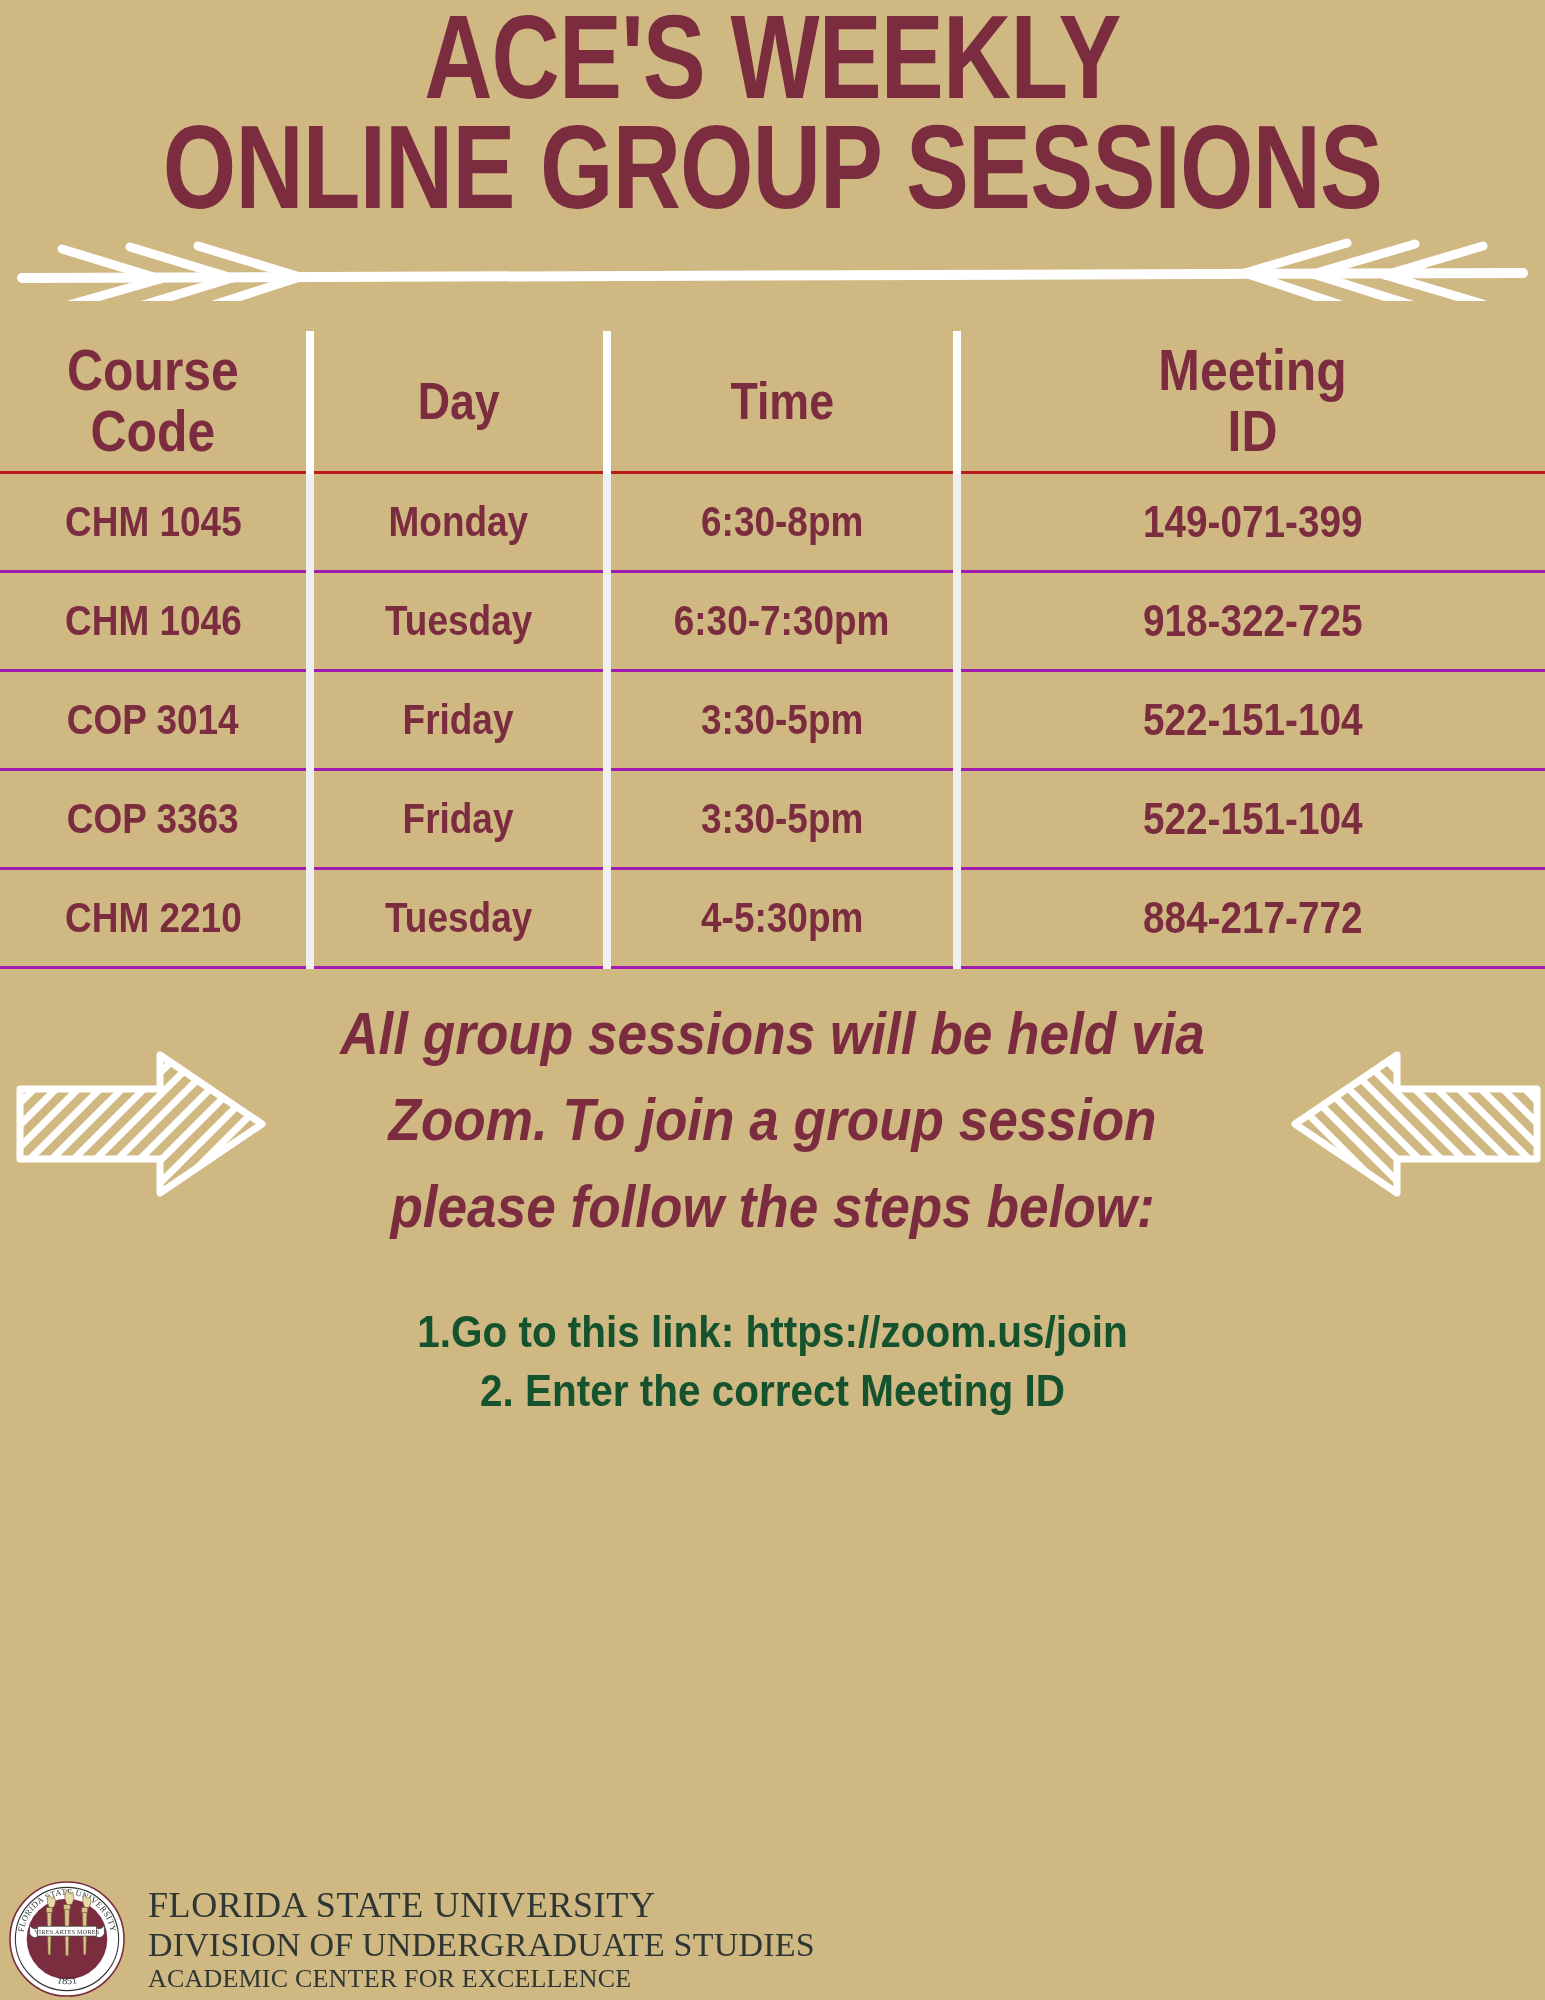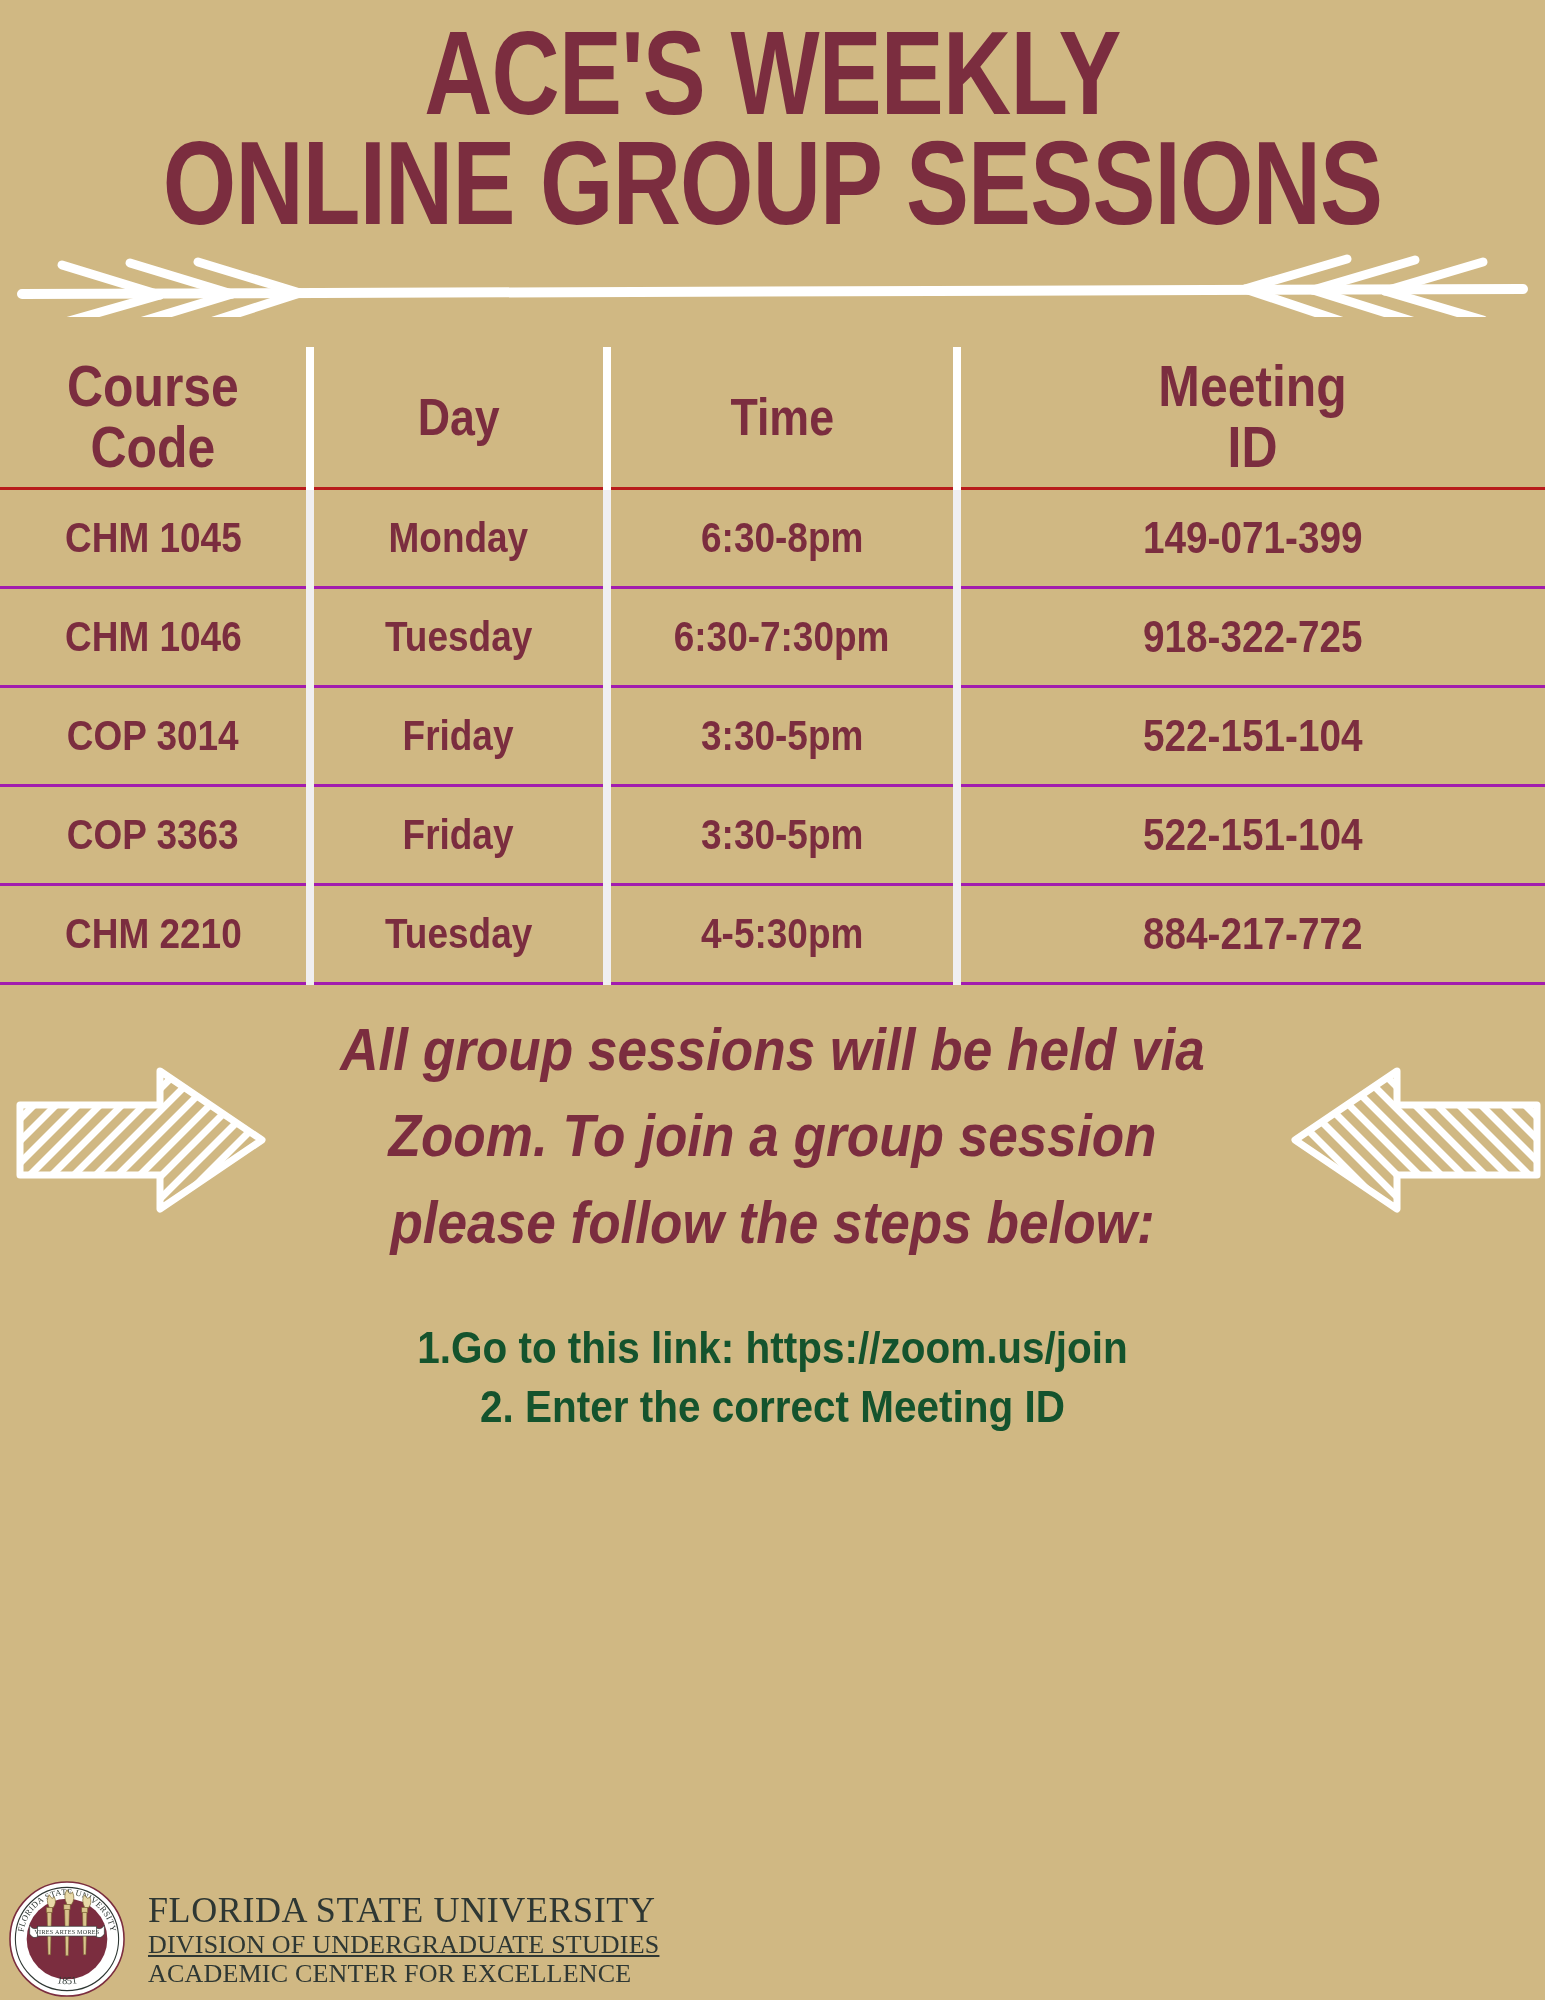--- a/index.html
+++ b/index.html
@@ -11,21 +11,20 @@
     height: 2000px;
     background: #d0b883;
     font-family: "Liberation Sans", sans-serif;
     overflow: hidden;
     position: relative;
   }
 
   
   .title-block {
     text-align: center;
-    padding-top: 16px;
   }
   .title-line {
     color: #7b2d3f;
     font-family: "Liberation Sans", sans-serif;
     font-weight: bold;
     letter-spacing: -1px;
     line-height: 0.98;
     transform: scaleX(0.80);
     transform-origin: center center;
     white-space: nowrap;
@@ -153,21 +152,21 @@
     height: 122px;
   }
   .seal { width: 118px; height: 118px; flex: 0 0 118px; }
   .footer-text {
     margin-left: 22px;
     color: #2e3733;
     font-family: "Liberation Serif", serif;
     line-height: 1.12;
   }
   .f-line-1 { font-size: 36px; letter-spacing: 0.6px; }
-  .f-line-2 { font-size: 26px; letter-spacing: 0.2px; text-decoration: underline; }
+  .f-line-2 { font-size: 34px; letter-spacing: 0.2px; }
   .f-line-3 { font-size: 26px; letter-spacing: 0.2px; }
 </style>
 </head>
 <body>
 
 <div class="title-block">
   <div class="title-line title-line-1">ACE'S WEEKLY</div>
   <div class="title-line title-line-2">ONLINE  GROUP SESSIONS</div>
 </div>
 

